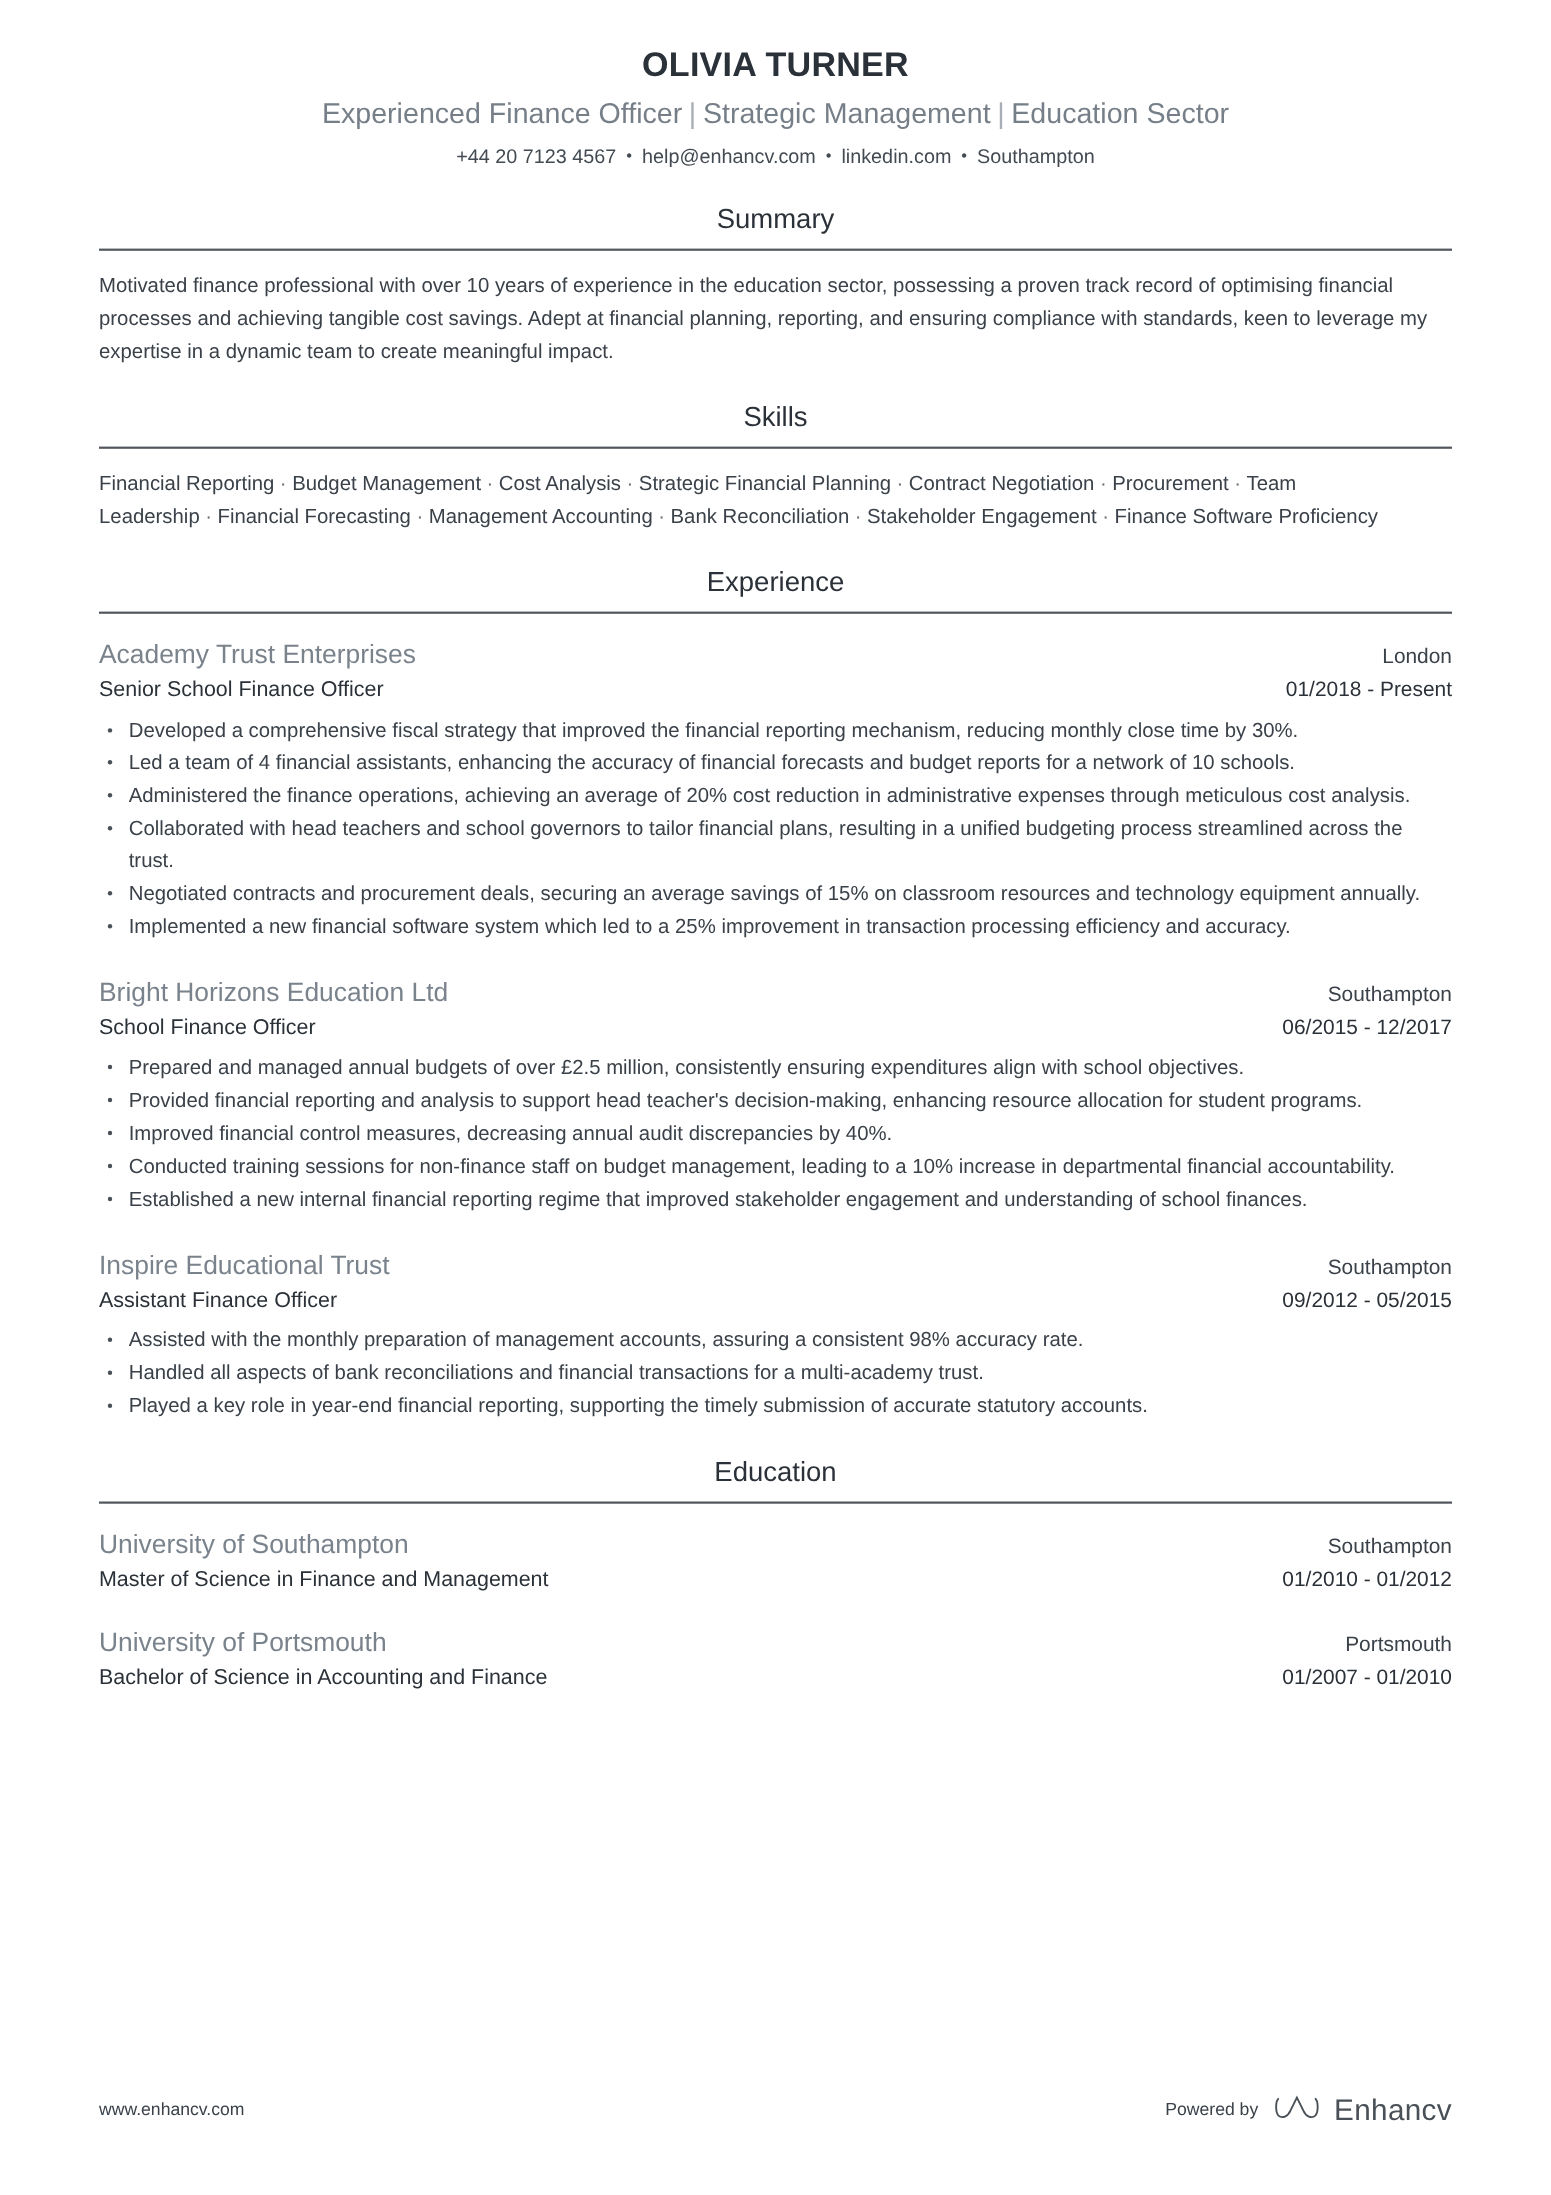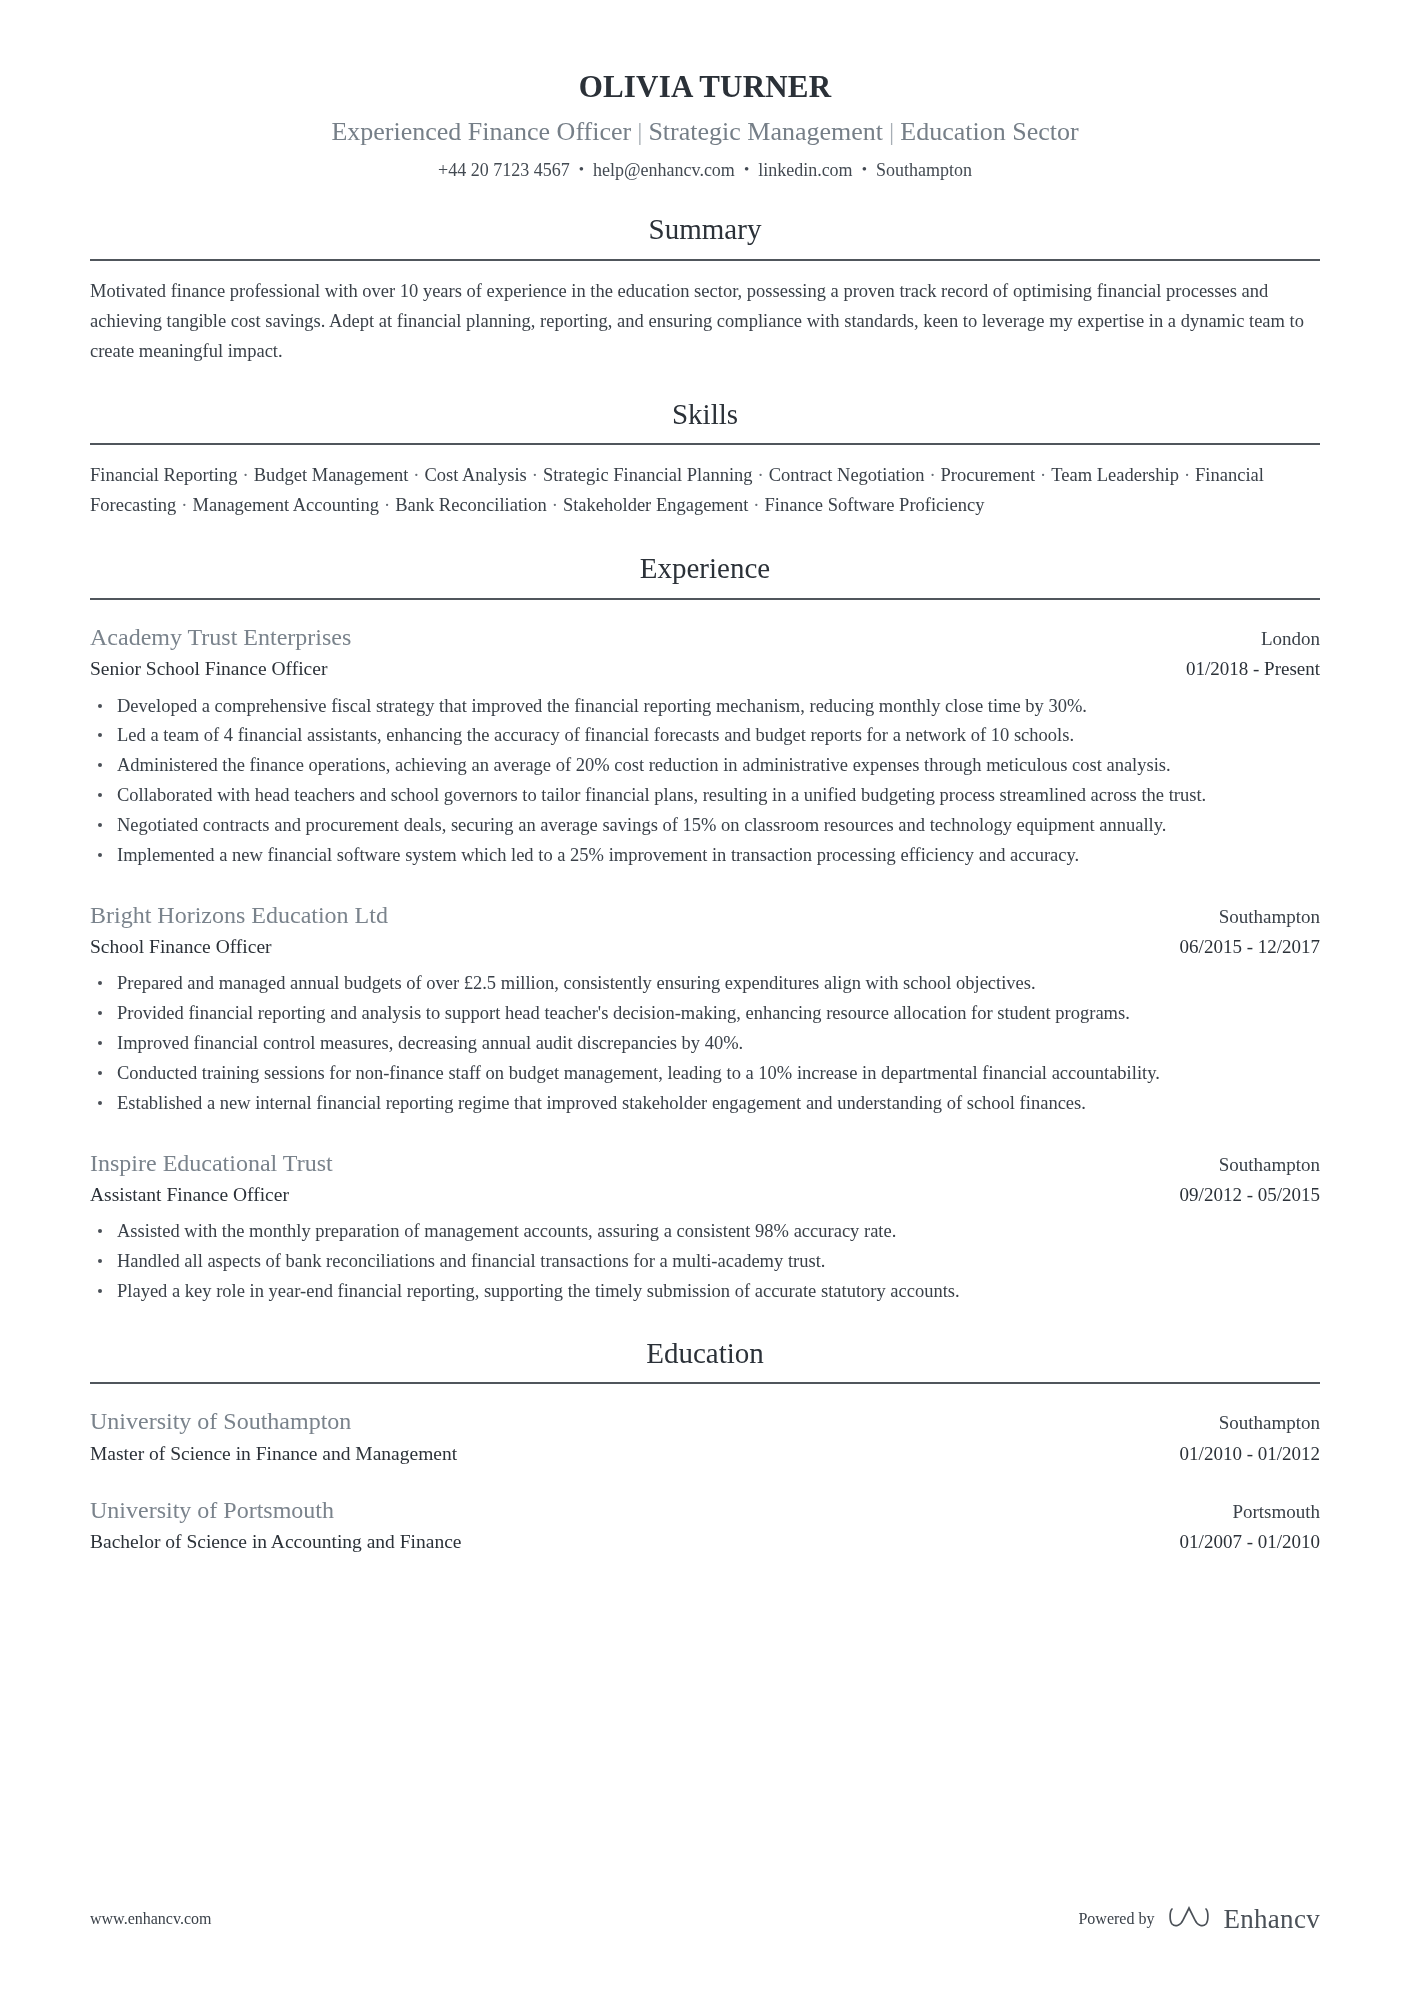--- a/index.html
+++ b/index.html
@@ -13,22 +13,21 @@
     font-family: "Liberation Sans", sans-serif;
     color: #2b3138;
     -webkit-font-smoothing: antialiased;
   }
 
   .page {
     position: relative;
     width: 1410px;
     min-height: 1995px;
     background: #ffffff;
-    padding: 60px 90px 0 90px;
-    font-family: Liberation Serif, serif;
+    padding: 32px 90px 0 90px;
   }
 
   
   .header { text-align: center; padding-top: 8px; }
 
   .full-name {
     font-size: 31px;
     font-weight: 700;
     letter-spacing: 0.2px;
     color: #2b3138;
@@ -61,21 +60,21 @@
     color: #434a52;
     font-size: 15px;
     vertical-align: 2px;
   }
 
   
   .section { margin-top: 30px; }
 
   .section-title {
     text-align: center;
-    font-size: 29px;
+    font-size: 25px;
     font-weight: 400;
     color: #2b3138;
     line-height: 1.2;
     padding-bottom: 12px;
   }
 
   .rule {
     border-top: 2px solid #50565c;
     width: 100%;
   }

